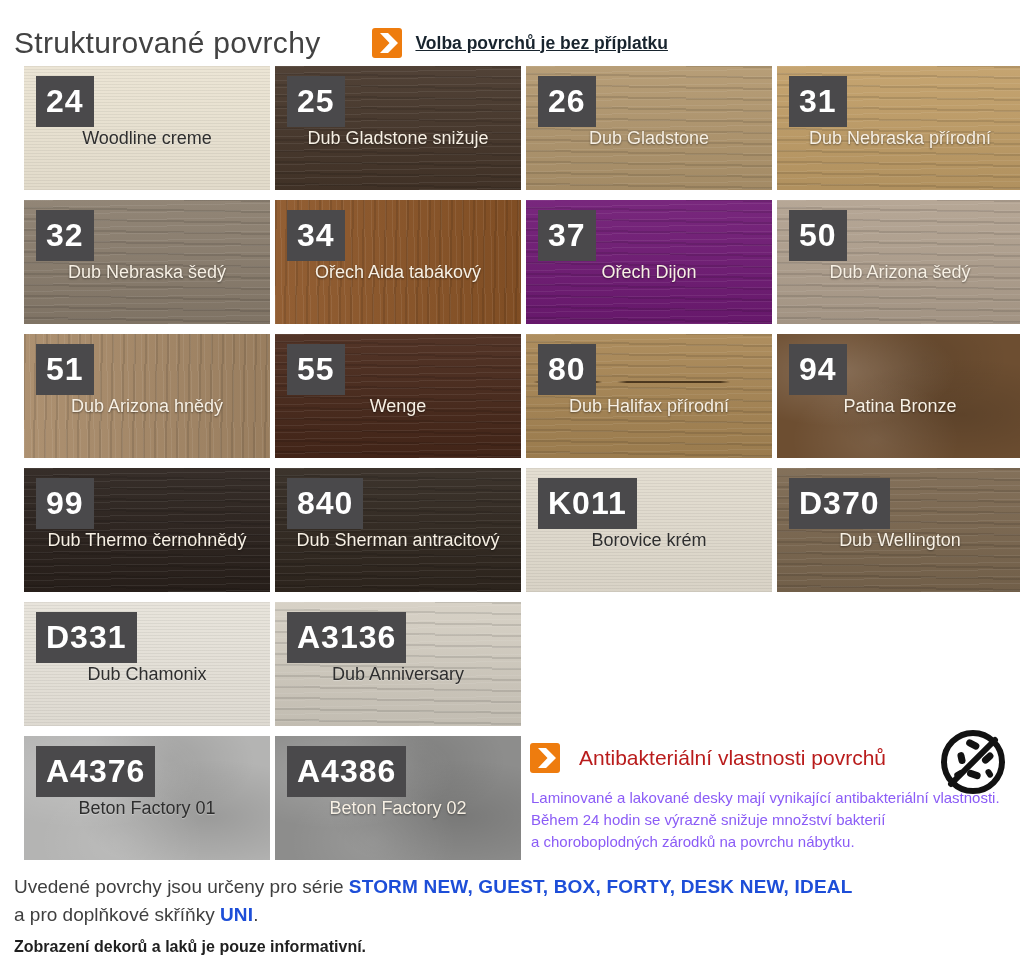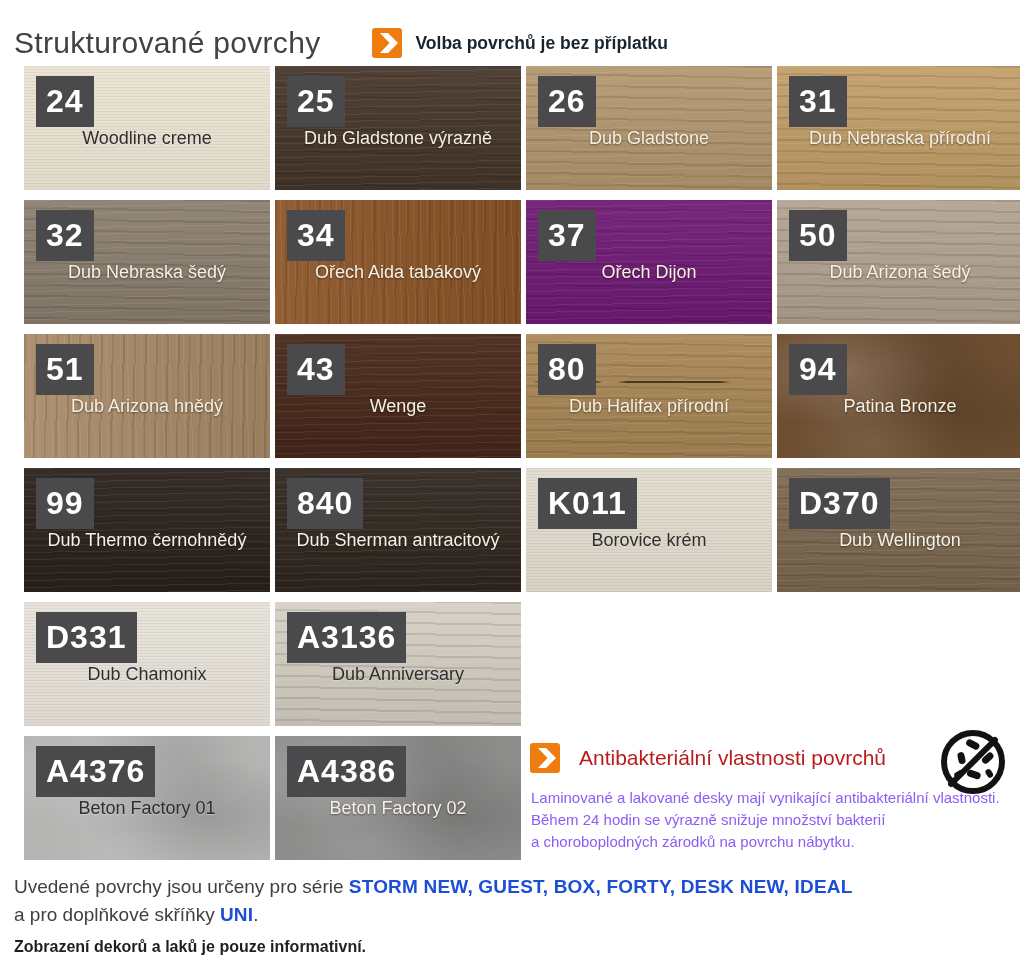--- a/index.html
+++ b/index.html
@@ -4,21 +4,21 @@
 <style>
   html,body{margin:0;padding:0;background:#fff;}
   body{width:1020px;height:970px;font-family:"Liberation Sans",sans-serif;overflow:hidden;}
   .page{position:relative;width:1020px;height:714px;background:#fff;}
 
   
   .header{display:flex;align-items:center;padding:22px 0 0 14px;height:42px;}
   .title{font-size:30px;font-weight:300;color:#424242;letter-spacing:.3px;}
   .note{display:flex;align-items:center;margin-left:52px;gap:13px;}
   .arrow-ic{width:30px;height:30px;flex:0 0 auto;}
-  .note-text{font-size:17.5px;font-weight:600;color:#18242e;}
+  .note-text{font-size:17.5px;font-weight:600;color:#18242e;text-decoration:underline;}
 
   
   .grid{display:grid;grid-template-columns:repeat(4,246px);column-gap:5px;row-gap:10px;
         grid-auto-rows:124px;padding:2px 0 0 24px;}
   .sw{position:relative;overflow:hidden;background:#ccc;}
   .sw::before{content:"";position:absolute;inset:0;}
   .sw .code{position:absolute;top:10px;left:12px;z-index:2;background:#4a494b;color:#fff;
             font-size:32px;font-weight:600;line-height:1;padding:9px 10px 10px;letter-spacing:1px;}
   .sw .nm{position:absolute;left:0;right:0;top:62px;z-index:2;text-align:center;
           font-size:18px;font-weight:400;}
@@ -77,21 +77,21 @@
   </div>
 
   <div class="grid">
 
     <div class="sw fine-h dark-text" style="background-color: rgb(235, 228, 211);">
       <span class="code">24</span>
       <span class="nm">Woodline creme</span>
     </div>
     <div class="sw wood-h light-text" style="background-color: rgb(70, 54, 42);">
       <span class="code">25</span>
-      <span class="nm">Dub Gladstone výrazně</span>
+      <span class="nm">Dub Gladstone snižuje</span>
     </div>
     <div class="sw wood-h light-text" style="background-color: rgb(179, 152, 111);">
       <span class="code">26</span>
       <span class="nm">Dub Gladstone</span>
     </div>
     <div class="sw wood-h light-text" style="background-color: rgb(194, 159, 104);">
       <span class="code">31</span>
       <span class="nm">Dub Nebraska přírodní</span>
     </div>
 
@@ -110,21 +110,21 @@
     <div class="sw wood-h light-text" style="background-color: rgb(178, 162, 144);">
       <span class="code">50</span>
       <span class="nm">Dub Arizona šedý</span>
     </div>
 
     <div class="sw wood-v light-text" style="background-color: rgb(168, 138, 104);">
       <span class="code">51</span>
       <span class="nm">Dub Arizona hnědý</span>
     </div>
     <div class="sw wood-h light-text" style="background-color: rgb(72, 40, 26);">
-      <span class="code">43</span>
+      <span class="code">55</span>
       <span class="nm">Wenge</span>
     </div>
     <div class="sw wood-h cracks light-text" style="background-color: rgb(169, 135, 85);">
       <span class="code">80</span>
       <span class="nm">Dub Halifax přírodní</span>
     </div>
 
     <div class="sw stone light-text" style="background-color: rgb(109, 78, 49);">
       <span class="code">94</span>
       <span class="nm">Patina Bronze</span>

